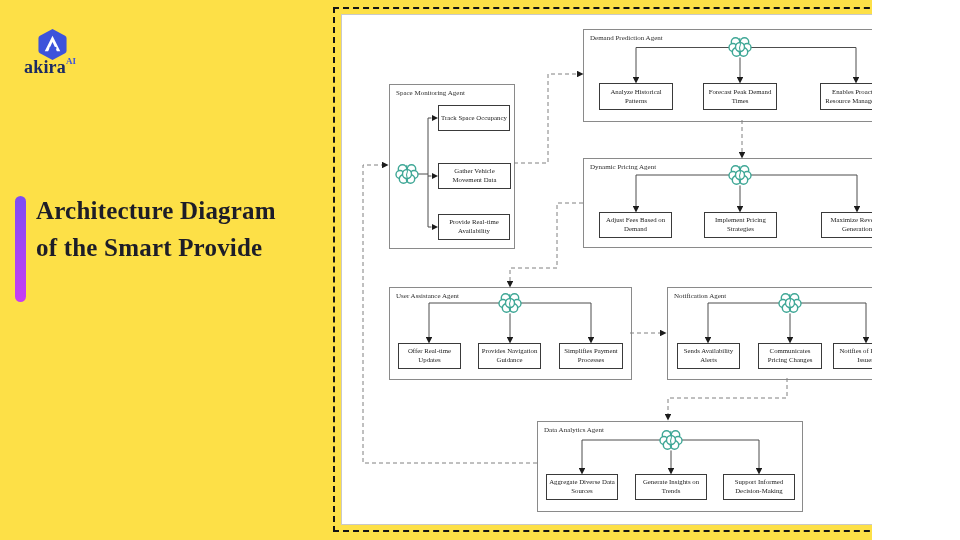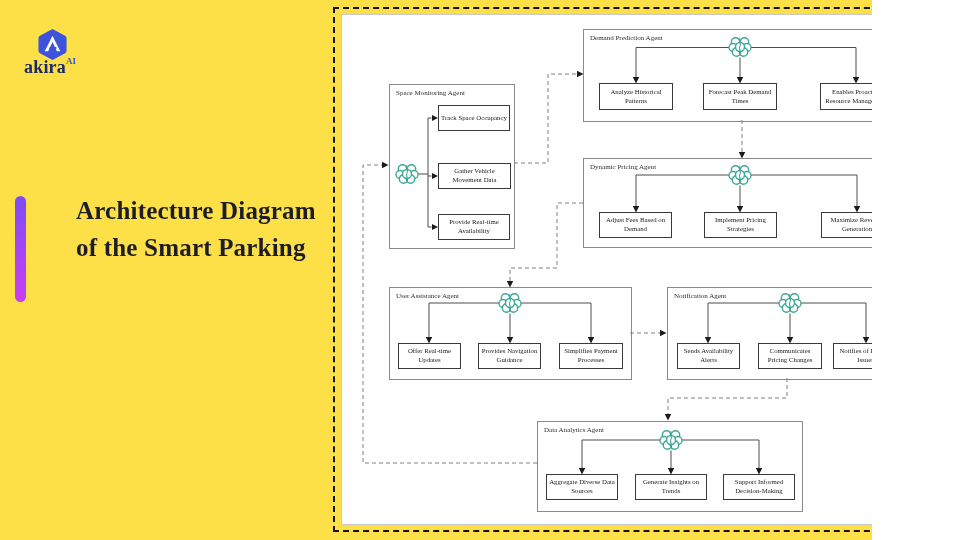--- a/index.html
+++ b/index.html
@@ -6,21 +6,21 @@
   #page{position:relative;width:872px;height:540px;background:#fde047;overflow:hidden;
         font-family:Liberation Serif, serif;}
 
   
   #logo{position:absolute;left:37px;top:28px;width:31px;height:33px;}
   #wordmark{position:absolute;left:24px;top:56px;font-size:18px;font-weight:bold;color:#1b2a63;letter-spacing:.2px;}
   #wordmark sup{font-size:9px;color:#3d53db;font-weight:bold;vertical-align:9px;letter-spacing:0;}
   #accent-bar{position:absolute;left:15px;top:196px;width:11px;height:106px;border-radius:6px;
               background:linear-gradient(180deg,#7c4df3 0%,#a845f3 55%,#c93ef2 100%);}
   #heading{position:absolute;left:36px;top:192px;width:300px;font-size:25px;font-weight:bold;
-           color:#1d1d28;line-height:37px;letter-spacing:.2px;margin-left:40px;}
+           color:#1d1d28;line-height:37px;letter-spacing:.2px;}
 
   
   #frame-dashed{position:absolute;left:333px;top:7px;width:613px;height:521px;border:2px dashed #141414;}
   #frame-inner{position:absolute;left:341px;top:14px;width:593px;height:509px;border:1px solid #c9c9c9;background:#fff;}
 
   
   .agent{position:absolute;border:1px solid #8a8a8a;background:transparent;}
   .agent-title{position:absolute;left:6px;top:4px;font-size:7px;color:#2e2e2e;white-space:nowrap;}
 
   
@@ -41,21 +41,21 @@
   <svg id="logo" viewBox="0 0 32 34">
     <path d="M16 1 L29 8 Q30.5 8.8 30.5 10.5 L30.5 23.5 Q30.5 25.2 29 26 L16 33 Q16 33 16 33 L3 26 Q1.5 25.2 1.5 23.5 L1.5 10.5 Q1.5 8.8 3 8 Z" fill="#3d53db" stroke="none"></path>
     <path d="M16 8 L24 24 L20.5 24 L16 14.5 L11.5 24 L8 24 Z" fill="#ffffff"></path>
     <path d="M13 19.5 L20 19.5 L20 22 L13 22 Z" fill="#3d53db"></path>
   </svg>
   <div id="wordmark"><span>akira</span><sup>AI</sup></div>
 
   <div id="accent-bar"></div>
   <div id="heading">
     <div>Architecture Diagram</div>
-    <div>of the Smart Parking</div>
+    <div>of the Smart Provide</div>
   </div>
 
   <div id="frame-dashed"></div>
   <div id="frame-inner"></div>
 
   <svg id="wires" viewBox="0 0 960 540">
     <defs>
       <marker id="arr" viewBox="0 0 10 10" refX="0" refY="5" markerWidth="6.5" markerHeight="6.5" orient="auto-start-reverse">
         <path d="M0 0 L10 5 L0 10 z" fill="#1c1c1c"></path>
       </marker>

